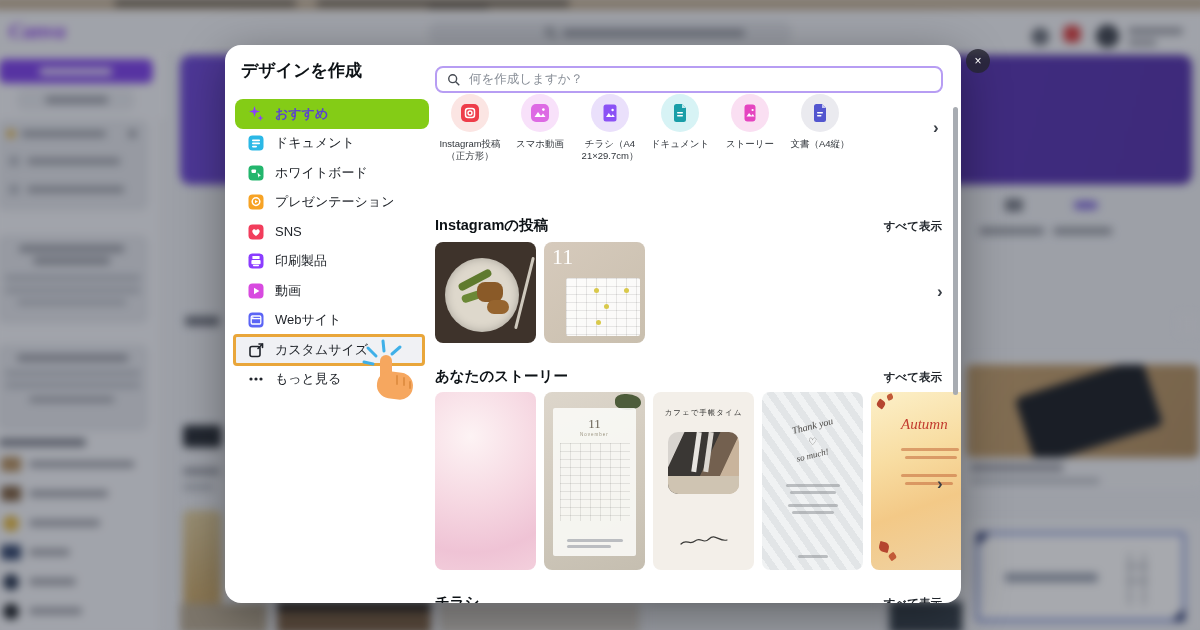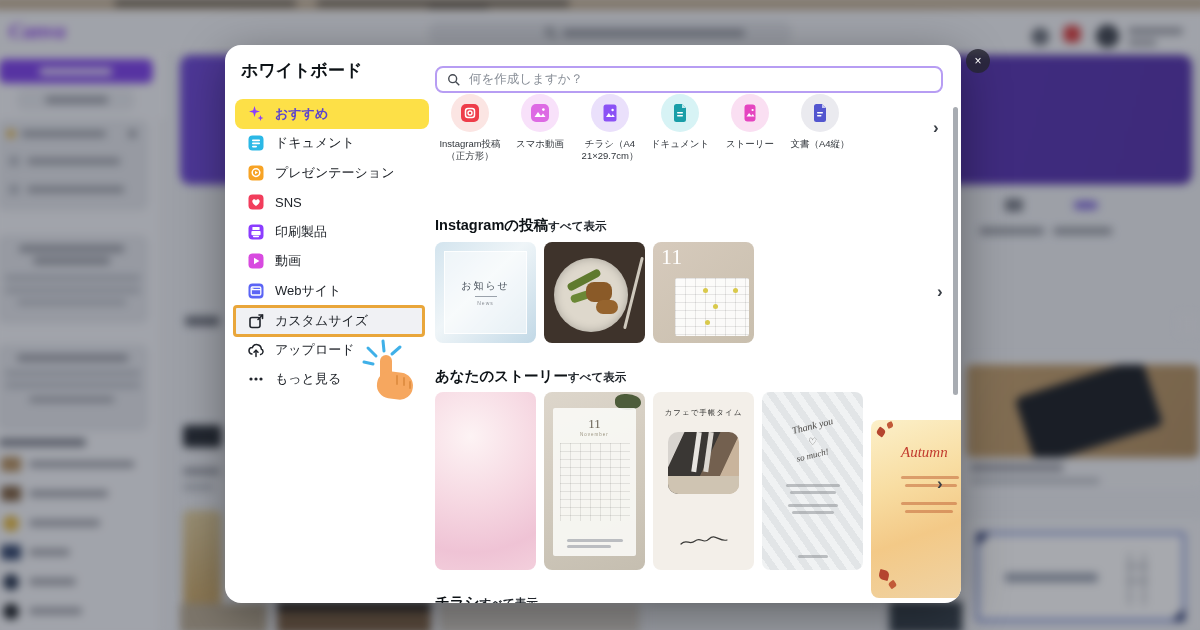--- a/index.html
+++ b/index.html
@@ -9,35 +9,35 @@
   #bg{position:absolute;inset:0;filter:blur(4px);transform:scale(1.012);}
   .sm{position:absolute;border-radius:3px;background:#474c58;opacity:.5;}
   .sml{position:absolute;border-radius:3px;background:#8b909b;opacity:.55;}
   #dim{position:absolute;inset:0;background:rgba(36,39,52,.40);z-index:2;}
   
   #modal{position:absolute;left:225px;top:45px;width:736px;height:558px;background:#fff;border-radius:16px;box-shadow:0 12px 48px rgba(0,0,0,.38);z-index:5;overflow:hidden;}
   .mtitle{position:absolute;left:16px;top:14px;font-size:17px;font-weight:700;color:#0d1216;}
   #menu{position:absolute;left:10px;top:54px;width:194px;}
   .mi{height:29.5px;display:flex;align-items:center;gap:10px;padding-left:12px;box-sizing:border-box;border-radius:8px;cursor:pointer;}
   .mi span.lbl{font-size:13px;color:#1c2026;}
-  .mi.sel{background:#fde047;}
+  .mi.sel{background:#84cc16;}
   .mi.sel span.lbl{color:#5b43cf;font-weight:700;}
   .mi.hl{height:32px;background:#f0f1f4;border:3px solid #e9a63a;border-radius:4px;margin:-1px 0 -1.5px -2px;padding-left:11px;width:192px;}
   .mi svg{flex:0 0 18px;}
   
   #msearch{position:absolute;left:210px;top:21px;width:508px;height:27px;border:2px solid #b79df3;border-radius:8px;display:flex;align-items:center;gap:8px;padding-left:10px;box-sizing:border-box;}
   #msearch .ph{font-size:12.5px;color:#878d96;}
   
   #types{position:absolute;left:210px;top:49px;display:flex;width:492px;}
   .type{width:70px;display:flex;flex-direction:column;align-items:center;cursor:pointer;}
   .tcirc{width:38px;height:38px;border-radius:50%;display:flex;align-items:center;justify-content:center;}
   .tlabel{margin-top:6px;font-size:9.5px;line-height:12px;color:#30353b;text-align:center;width:72px;}
   .chev{position:absolute;font-size:17px;font-weight:700;color:#3a3f46;cursor:pointer;line-height:1;}
   
-  .shead{position:absolute;left:210px;width:507px;display:flex;align-items:baseline;}
+  .shead{position:absolute;left:210px;width:507px;display:flex;justify-content:space-between;align-items:baseline;}
   .shead .st{font-size:14.5px;font-weight:700;color:#0d1216;}
   .shead .sa{font-size:11.5px;font-weight:700;color:#21262c;cursor:pointer;}
   .trow{position:absolute;left:210px;display:flex;gap:8px;}
   .tile{position:relative;flex:0 0 101px;height:101px;border-radius:8px;overflow:hidden;cursor:pointer;}
   .tile.story{height:178px;}
   
   .inframe{position:absolute;inset:9px;background:rgba(255,255,255,.55);box-shadow:inset 0 0 0 1px rgba(255,255,255,.85);display:flex;flex-direction:column;align-items:center;justify-content:center;gap:3px;}
   .calgrid{background-image:repeating-linear-gradient(#00000016 0 1px,transparent 1px 8px),repeating-linear-gradient(90deg,#00000016 0 1px,transparent 1px 10px);}
   .dot{position:absolute;width:5px;height:5px;border-radius:50%;background:#d9c94b;}
   #scrollbar{position:absolute;left:728px;top:62px;width:5px;height:288px;border-radius:3px;background:#a8acb2;}
@@ -145,38 +145,46 @@
   <div class="abs" style="left:185px;top:600px;width:86px;height:30px;background:#b9aa90;"></div>
   <div class="abs" style="left:281px;top:598px;width:152px;height:32px;background:linear-gradient(#2c2620 30%,#7e6142 31%);"></div>
   <div class="abs" style="left:441px;top:600px;width:198px;height:30px;background:#d8d1c6;"></div>
   <div class="abs" style="left:649px;top:598px;width:228px;height:32px;background:#eef0f2;border-top:2px solid #c7ccd2;"></div>
   <div class="abs" style="left:886px;top:598px;width:72px;height:32px;background:#313c46;"></div>
 </div>
 
 <div id="dim"></div>
 
 <div id="modal">
-  <div class="mtitle">ホワイトボード</div>
+  <div class="mtitle">デザインを作成</div>
 
   <div id="menu">
     <div class="mi sel">
       <svg width="18" height="18" viewBox="0 0 18 18">
           <path d="M7.5 1l1.3 4.2L13 6.5 8.8 7.8 7.5 12 6.2 7.8 2 6.5l4.2-1.3z" fill="#8b3dff"></path>
           <path d="M13.5 10l.8 2.2 2.2.8-2.2.8-.8 2.2-.8-2.2-2.2-.8 2.2-.8z" fill="#8b3dff"></path>
         </svg>
       <span class="lbl">おすすめ</span>
     </div>
     <div class="mi">
       <svg width="18" height="18" viewBox="0 0 18 18">
           <rect x="1.5" y="1.5" width="15" height="15" rx="4" fill="#2bb8e6"></rect>
           <rect x="5" y="5.5" width="8" height="1.7" rx=".8" fill="#fff"></rect>
           <rect x="5" y="8.6" width="8" height="1.7" rx=".8" fill="#fff"></rect>
           <rect x="5" y="11.7" width="5" height="1.7" rx=".8" fill="#fff"></rect>
         </svg>
       <span class="lbl">ドキュメント</span>
+    </div>
+    <div class="mi">
+      <svg width="18" height="18" viewBox="0 0 18 18">
+          <rect x="1.5" y="1.5" width="15" height="15" rx="4" fill="#23b66d"></rect>
+          <rect x="4.5" y="5.5" width="4.5" height="3.4" rx=".8" fill="#fff"></rect>
+          <path d="M10.5 8.5l3.4 3.4-2 .3-.5 1.9z" fill="#fff"></path>
+        </svg>
+      <span class="lbl">ホワイトボード</span>
     </div>
     <div class="mi">
       <svg width="18" height="18" viewBox="0 0 18 18">
           <rect x="1.5" y="1.5" width="15" height="15" rx="4" fill="#f7a325"></rect>
           <circle cx="9" cy="8.6" r="3.8" fill="none" stroke="#fff" stroke-width="1.5"></circle>
           <path d="M8 7l3 1.6L8 10.2z" fill="#fff"></path>
         </svg>
       <span class="lbl">プレゼンテーション</span>
     </div>
     <div class="mi">
@@ -211,28 +219,20 @@
         </svg>
       <span class="lbl">Webサイト</span>
     </div>
     <div class="mi hl">
       <svg width="18" height="18" viewBox="0 0 18 18" fill="none" stroke="#20242b" stroke-width="1.6" stroke-linecap="round">
           <rect x="3" y="5.5" width="10" height="10" rx="2"></rect>
           <path d="M12 3h3.5v3.5"></path>
           <path d="M15.3 3.2L11 7.5"></path>
         </svg>
       <span class="lbl">カスタムサイズ</span>
-    </div>
-    <div class="mi">
-      <svg width="18" height="18" viewBox="0 0 18 18" fill="none" stroke="#20242b" stroke-width="1.5" stroke-linecap="round">
-          <path d="M5 13a3.2 3.2 0 0 1 .4-6.4A4.6 4.6 0 0 1 14.3 8 2.9 2.9 0 0 1 13.6 13.5"></path>
-          <path d="M9 15.5V9.5"></path>
-          <path d="M7 11.3l2-2 2 2"></path>
-        </svg>
-      <span class="lbl">アップロード</span>
     </div>
     <div class="mi">
       <svg width="18" height="18" viewBox="0 0 18 18">
           <circle cx="4" cy="9" r="1.6" fill="#20242b"></circle>
           <circle cx="9" cy="9" r="1.6" fill="#20242b"></circle>
           <circle cx="14" cy="9" r="1.6" fill="#20242b"></circle>
         </svg>
       <span class="lbl">もっと見る</span>
     </div>
   </div>
@@ -309,27 +309,20 @@
       <div class="tlabel">文書（A4縦）</div>
     </div>
   </div>
   <div class="chev" style="left:708px;top:74px;">›</div>
 
   <div class="shead" style="top:171px;">
     <span class="st">Instagramの投稿</span>
     <span class="sa">すべて表示</span>
   </div>
   <div class="trow" style="top:197px;">
-    <div class="tile" style="background:linear-gradient(135deg,#d3e4ee,#eff5f8 45%,#c1d8e6);">
-      <div class="inframe">
-        <div style="font-size:10px;letter-spacing:2px;color:#49525c;">お知らせ</div>
-        <div style="width:22px;height:1px;background:#9aa2ab;"></div>
-        <div style="font-size:5px;letter-spacing:1px;color:#8a8f96;">News</div>
-      </div>
-    </div>
     <div class="tile" style="background:#3e332b;">
       <div class="abs" style="left:10px;top:16px;width:74px;height:74px;border-radius:50%;background:#ded8cc;box-shadow:inset 0 0 10px rgba(0,0,0,.25);"></div>
       <div class="abs" style="left:22px;top:34px;width:36px;height:8px;background:#5f7a2e;border-radius:4px;transform:rotate(-28deg);"></div>
       <div class="abs" style="left:26px;top:48px;width:38px;height:8px;background:#6b8836;border-radius:4px;transform:rotate(-18deg);"></div>
       <div class="abs" style="left:42px;top:40px;width:26px;height:20px;background:#8a5a28;border-radius:8px;"></div>
       <div class="abs" style="left:52px;top:58px;width:22px;height:14px;background:#96642e;border-radius:7px;"></div>
       <div class="abs" style="left:88px;top:14px;width:3px;height:74px;background:#cfc9bd;border-radius:2px;transform:rotate(14deg);"></div>
     </div>
     <div class="tile" style="background:linear-gradient(140deg,#d6cabc,#c9bfae);">
       <div class="abs" style="left:8px;top:2px;font-family:'Liberation Serif',serif;font-size:22px;color:#fff;">11</div>
@@ -373,21 +366,21 @@
     <div class="tile story" style="background:repeating-linear-gradient(55deg,#f0f2f3 0 7px,#e2e5e7 7px 14px);">
       <div class="abs" style="left:0;top:28px;width:101px;text-align:center;transform:rotate(-14deg);font-family:'Liberation Serif',serif;font-style:italic;font-size:10px;color:#4c4a47;">Thank you</div>
       <div class="abs" style="left:0;top:44px;width:101px;text-align:center;font-size:10px;color:#55524e;">♡</div>
       <div class="abs" style="left:0;top:58px;width:101px;text-align:center;transform:rotate(-14deg);font-family:'Liberation Serif',serif;font-style:italic;font-size:9px;color:#4c4a47;">so much!</div>
       <i class="sml" style="left:24px;top:92px;width:54px;height:3px;background:#8e9296;"></i>
       <i class="sml" style="left:28px;top:99px;width:46px;height:3px;background:#8e9296;"></i>
       <i class="sml" style="left:26px;top:112px;width:50px;height:3px;background:#8e9296;"></i>
       <i class="sml" style="left:30px;top:119px;width:42px;height:3px;background:#8e9296;"></i>
       <i class="sml" style="left:36px;bottom:12px;width:30px;height:3px;background:#8e9296;"></i>
     </div>
-    <div class="tile story" style="background:linear-gradient(160deg,#fcf0c9 0%,#f8dda2 35%,#f3c987 62%,#efd3a5 100%);margin-top:28px;">
+    <div class="tile story" style="background:linear-gradient(160deg,#fcf0c9 0%,#f8dda2 35%,#f3c987 62%,#efd3a5 100%);">
       <div class="abs" style="left:30px;top:24px;font-family:'Liberation Serif',serif;font-style:italic;font-size:15px;color:#c23b2e;white-space:nowrap;">Autumn</div>
       <i class="sml" style="left:30px;top:56px;width:58px;height:3px;background:#c2673a;"></i>
       <i class="sml" style="left:34px;top:64px;width:52px;height:3px;background:#c2673a;"></i>
       <i class="sml" style="left:30px;top:82px;width:56px;height:3px;background:#c2673a;"></i>
       <i class="sml" style="left:34px;top:90px;width:48px;height:3px;background:#c2673a;"></i>
       <div class="abs" style="left:6px;top:8px;width:8px;height:8px;background:#b5452f;transform:rotate(35deg);border-radius:1px 4px 1px 4px;"></div>
       <div class="abs" style="left:16px;top:2px;width:6px;height:6px;background:#c25a38;transform:rotate(65deg);border-radius:1px 3px 1px 3px;"></div>
       <div class="abs" style="left:8px;bottom:18px;width:10px;height:10px;background:#b5452f;transform:rotate(15deg);border-radius:1px 5px 1px 5px;"></div>
       <div class="abs" style="left:18px;bottom:10px;width:7px;height:7px;background:#c25a38;transform:rotate(55deg);border-radius:1px 3px 1px 3px;"></div>
     </div>

